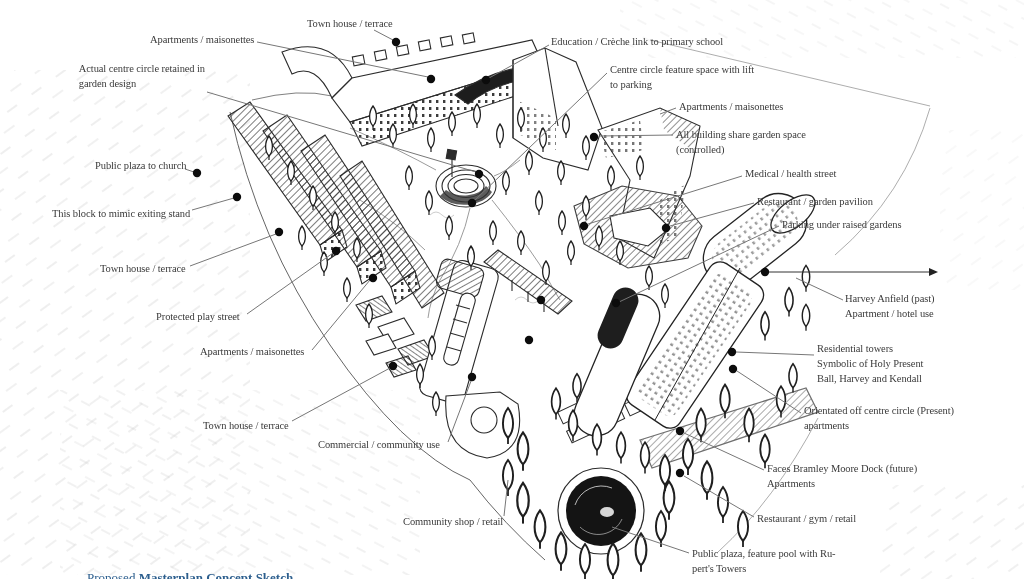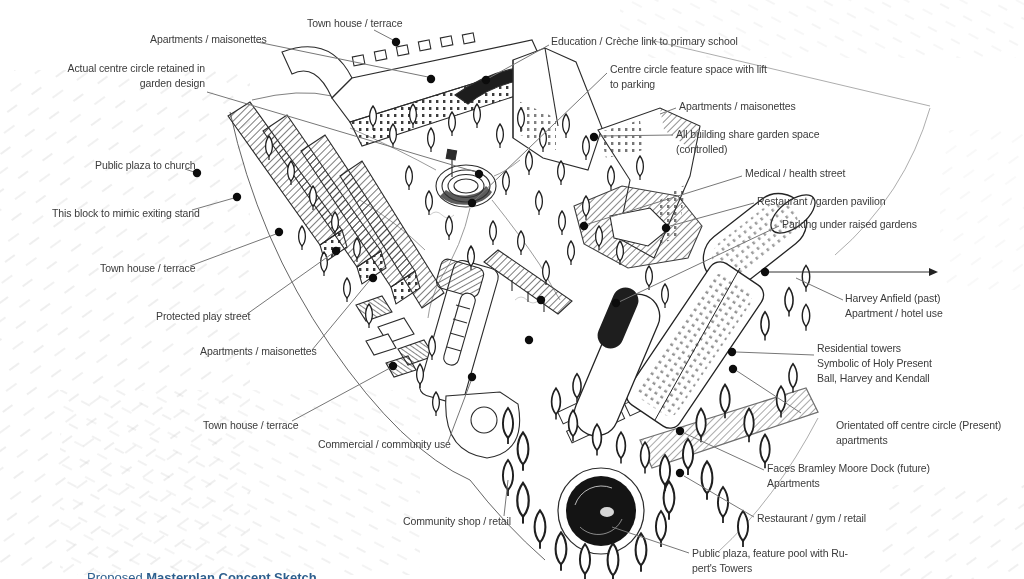--- a/index.html
+++ b/index.html
@@ -1,23 +1,23 @@
 <!DOCTYPE html>
 <html><head>
 <meta charset="utf-8">
 <style>
   html,body{margin:0;padding:0;background:#fff;}
   .stage{position:relative;width:1024px;height:579px;overflow:hidden;background:#ffffff;
-         font-family:Liberation Sans, sans-serif;}
+         font-family:Liberation Serif, serif;}
   .stage svg.sketch{position:absolute;left:0;top:0;z-index:1;}
   .stage svg.annot{position:absolute;left:0;top:0;z-index:3;pointer-events:none;}
   .labels{position:absolute;left:0;top:0;width:1024px;height:579px;z-index:4;}
   .lbl{position:absolute;font-size:10.5px;line-height:15px;color:#3b3b3b;white-space:nowrap;
        letter-spacing:-0.1px;}
-  .lbl.r{text-align:right;}
+  .lbl.r{}
   .caption{position:absolute;left:87px;top:570px;z-index:5;font-size:13px;line-height:15px;
            color:#2d5f8e;white-space:nowrap;}
   .caption b{font-weight:bold;}
 </style>
 </head>
 <body>
 
 <div class="stage">
 
   <svg class="sketch" width="1024" height="579" viewBox="0 0 1024 579">
@@ -361,21 +361,21 @@
         <div>Protected play street</div>
       </div>
       <div class="lbl" style="left: 200px; top: 344px;">
         <div>Apartments / maisonettes</div>
       </div>
       <div class="lbl" style="left: 817px; top: 341px;">
         <div>Residential towers</div>
         <div>Symbolic of Holy Present</div>
         <div>Ball, Harvey and Kendall</div>
       </div>
-      <div class="lbl" style="left: 836px; top: 403px; margin-top: 15px;">
+      <div class="lbl" style="left: 804px; top: 403px;">
         <div>Orientated off centre circle (Present)</div>
         <div>apartments</div>
       </div>
       <div class="lbl" style="left: 203px; top: 418px;">
         <div>Town house / terrace</div>
       </div>
       <div class="lbl" style="left: 318px; top: 437px;">
         <div>Commercial / community use</div>
       </div>
       <div class="lbl" style="left: 767px; top: 461px;">

